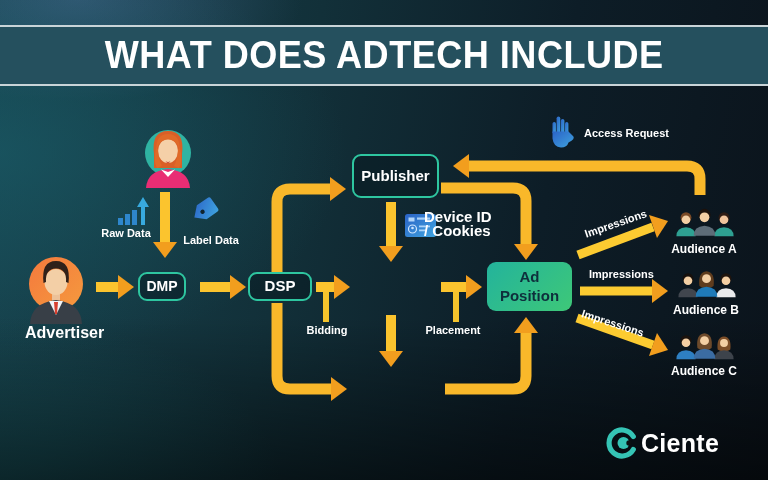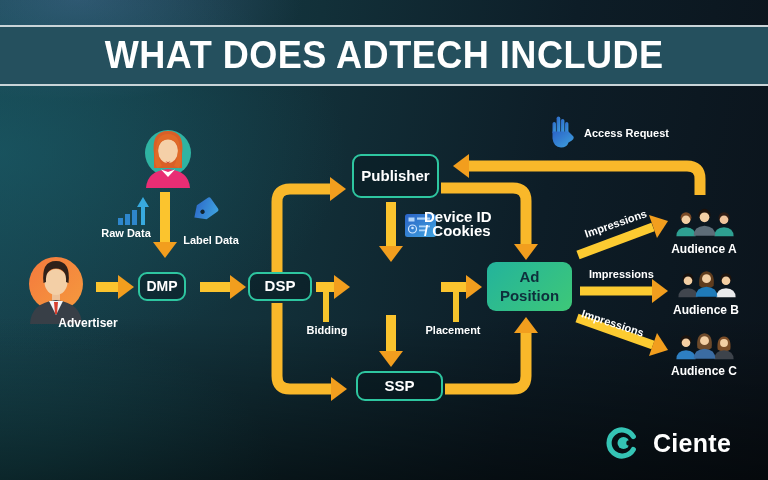--- a/index.html
+++ b/index.html
@@ -25,21 +25,21 @@
   svg.wires{position:absolute;left:0;top:0;z-index:1;}
   .node{
     position:absolute;z-index:2;display:flex;align-items:center;justify-content:center;
     border:2px solid #2ec6a0;border-radius:9px;background:rgba(7,22,28,.45);
     color:#fff;font-weight:700;font-size:15px;text-align:center;line-height:1.22;box-sizing:border-box;
   }
   .node.filled{border:none;background:linear-gradient(135deg,#23b39c,#3ec878);color:#0e2f3c;}
   .lbl{position:absolute;z-index:3;color:#fff;font-weight:700;font-size:11px;white-space:nowrap;}
   .lbl.center{text-align:center;}
   .icon{position:absolute;z-index:2;}
-  .logo{position:absolute;z-index:3;left:605px;top:426px;display:flex;align-items:center;gap:14px;}
+  .logo{position:absolute;z-index:3;left:605px;top:426px;display:flex;align-items:center;gap:2px;}
   .logo .word{color:#fff;font-weight:800;font-size:25px;letter-spacing:.3px;}
   .devid{line-height:14px;}
 </style>
 </head>
 <body>
 
 <div class="stage">
 
   <div class="banner">
     <h1>WHAT DOES ADTECH INCLUDE</h1>
@@ -107,24 +107,23 @@
       <polygon points="453,166 469,154 469,178"></polygon>
       <polygon points="668,221 657,238 649,215"></polygon>
       <polygon points="668,291 652,279 652,303"></polygon>
       <polygon points="668,350 649,356 657,333"></polygon>
     </g>
   </svg>
 
   <div class="node" style="left:138px;top:272px;width:48px;height:29px;font-size:14px;">DMP</div>
   <div class="node" style="left:248px;top:272px;width:64px;height:29px;">DSP</div>
   <div class="node" style="left:352px;top:154px;width:87px;height:44px;">Publisher</div>
-  <div class="node" style="left:356px;top:371px;width:87px;height:30px;">SSP</div>
   <div class="node filled" style="left:487px;top:262px;width:85px;height:49px;padding:0 14px;">Ad Position</div>
 
-  <div class="lbl center" style="left:25px;top:316px;width:62px;font-size:12px;margin-left:32px;">Advertiser</div>
+  <div class="lbl center" style="left:25px;top:324px;width:62px;font-size:16px;">Advertiser</div>
   <div class="lbl center" style="left:101px;top:227px;width:50px;">Raw Data</div>
   <div class="lbl center" style="left:182px;top:227px;width:58px;margin-top:7px;">Label Data</div>
   <div class="lbl center" style="left:305px;top:324px;width:44px;">Bidding</div>
   <div class="lbl center" style="left:424px;top:324px;width:58px;">Placement</div>
   <div class="lbl devid" style="left:424px;top:210px;font-size:15px;">
     <div>Device ID</div>
     <div>/ Cookies</div>
   </div>
   <div class="lbl" style="left:584px;top:127px;">Access Request</div>
   <div class="lbl" style="left:585px;top:228px;transform:rotate(-19deg);transform-origin:left center;">Impressions</div>

